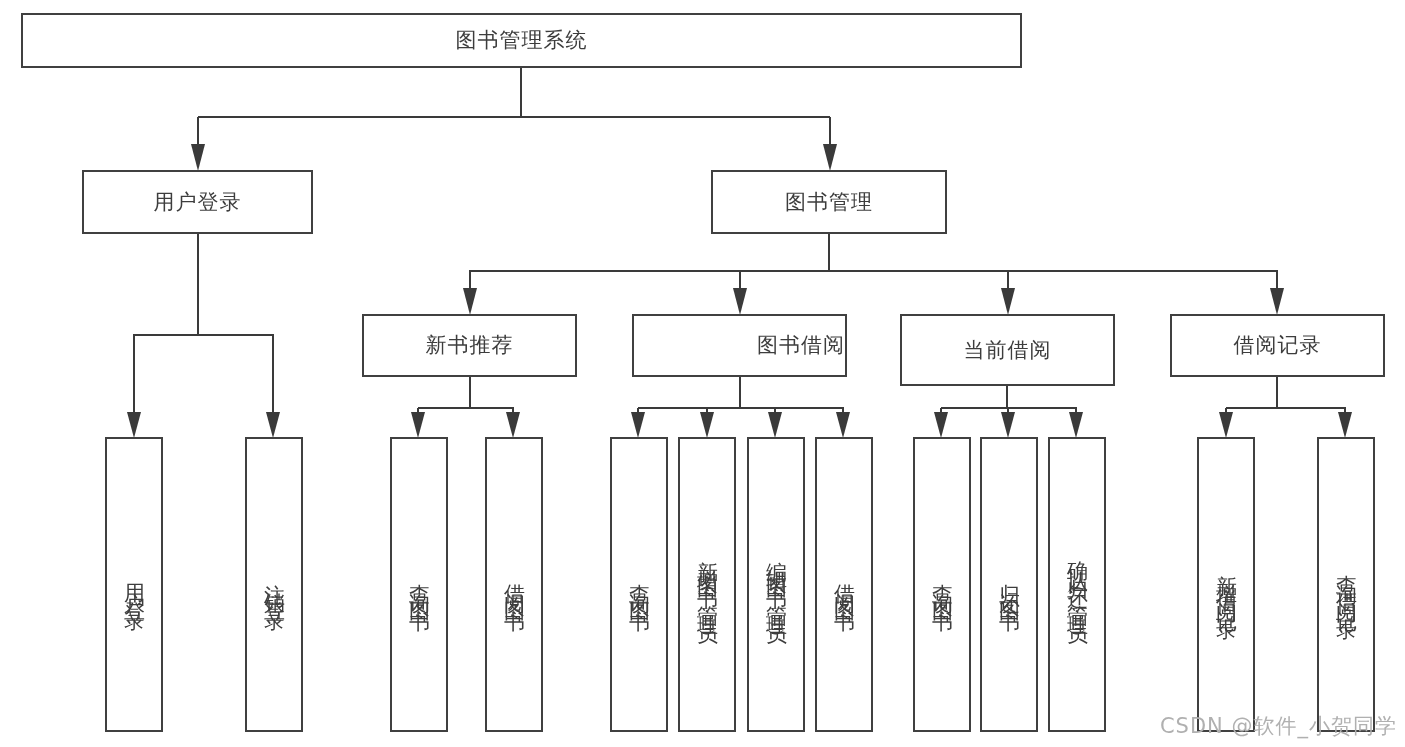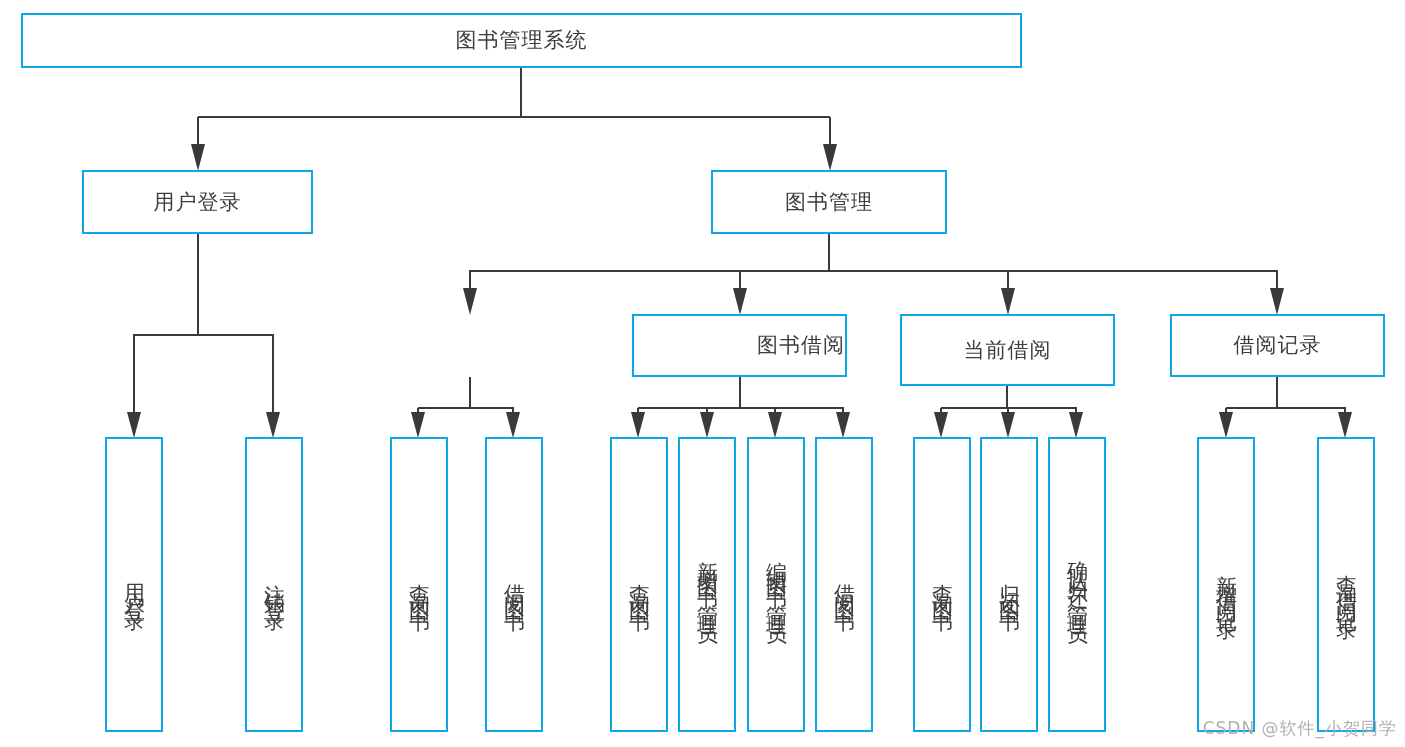--- a/index.html
+++ b/index.html
@@ -16,21 +16,21 @@
     overflow: hidden;
   }
   #connectors {
     position: absolute;
     left: 0; top: 0;
     width: 1405px; height: 747px;
   }
   .box {
     position: absolute;
     box-sizing: border-box;
-    border: 2px solid #0ea5e9;
+    border: 2px solid #404040;
     background: #ffffff;
     color: #3d3d3d;
     display: flex;
     align-items: center;
     justify-content: center;
     line-height: 1;
   }
   .h-box { font-size: 21px; letter-spacing: 1px; }
   .v-box span {
     writing-mode: vertical-rl;
@@ -61,21 +61,21 @@
   .b8  { left: 815px; }
   .b9  { left: 913px; }
   .b10 { left: 980px; }
   .b11 { left: 1048px; }
   .b12 { left: 1197px; }
   .b13 { left: 1317px; }
   #watermark {
     position: absolute;
     right: 8px;
     bottom: 7px;
-    font-size: 17px;
+    font-size: 21px;
     color: #b0b0b0;
     letter-spacing: 1px;
     margin-left: 12px;
   }
 </style>
 </head>
 <body>
 
 <div id="stage">
 
@@ -152,20 +152,23 @@
     <span>图书管理系统</span>
   </div>
 
   <div class="box h-box n-login">
     <span>用户登录</span>
   </div>
   <div class="box h-box n-bookmgr">
     <span>图书管理</span>
   </div>
 
+  <div class="box h-box n-newrec">
+    <span>新书推荐</span>
+  </div>
   <div class="box h-box n-borrow">
     <span>图书借阅</span>
   </div>
   <div class="box h-box n-current">
     <span>当前借阅</span>
   </div>
   <div class="box h-box n-history">
     <span>借阅记录</span>
   </div>
 

